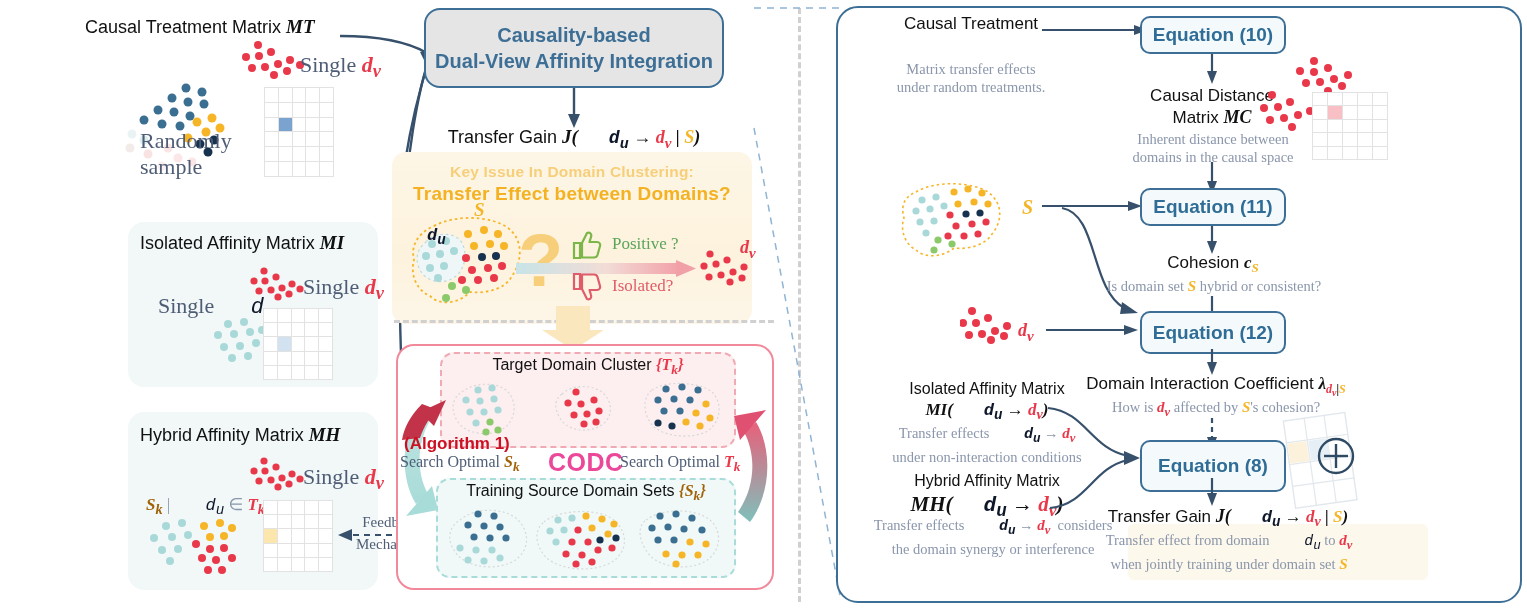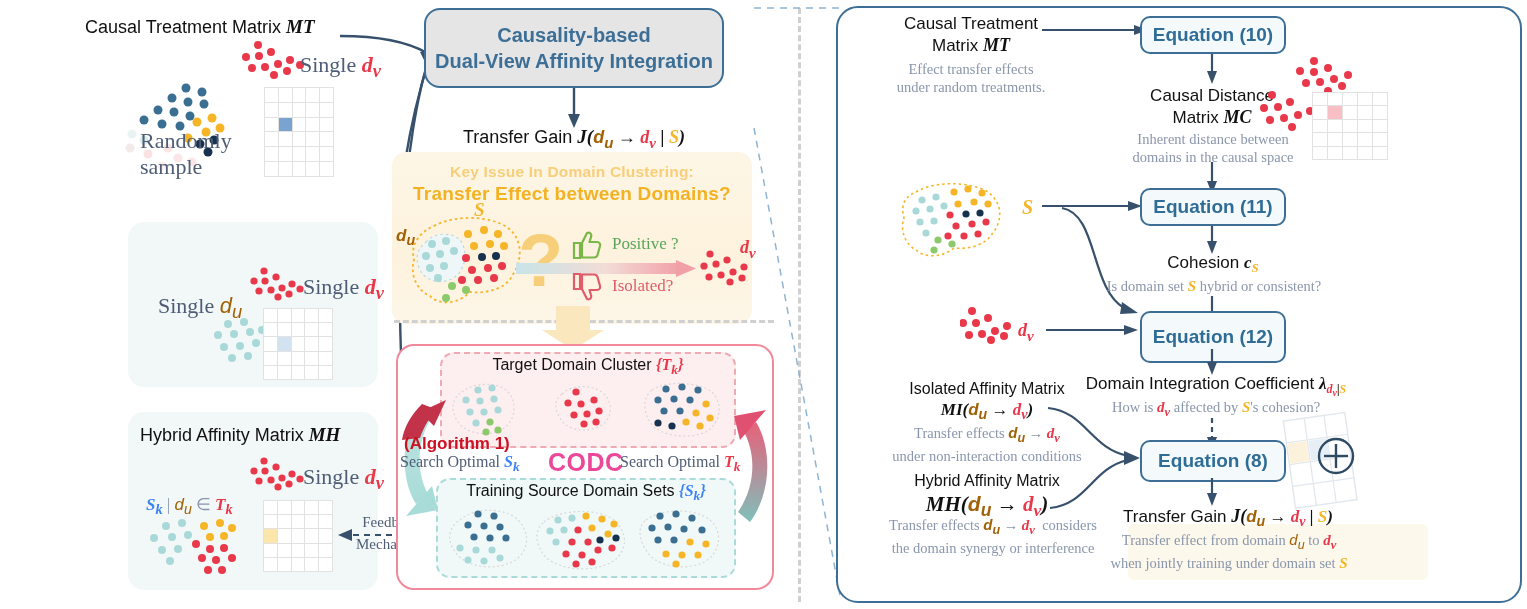--- a/index.html
+++ b/index.html
@@ -1,25 +1,25 @@
 <!DOCTYPE html>
 <html><head>
 <meta charset="utf-8">
 <style>
   html,body{margin:0;padding:0;background:#fff;}
   body{width:1527px;height:609px;position:relative;overflow:hidden;
        font-family:"Liberation Sans",sans-serif;color:#111;}
   .abs{position:absolute;}
   .serif{font-family:"Liberation Serif",serif;}
   .cen{text-align:center;}
-  .du{color:#a16207;font-style:italic;font-weight:bold;font-family:Liberation Sans, sans-serif;}
+  .du{color:#0f172a;font-style:italic;font-weight:bold;font-family:Liberation Mono, monospace;margin-left:31px;}
   .dv{color:#e8384a;font-style:italic;font-weight:bold;font-family:"Liberation Serif",serif;}
   .ss{color:#f5b526;font-style:italic;font-weight:bold;font-family:"Liberation Serif",serif;}
   .tk{color:#e8384a;font-style:italic;font-weight:bold;font-family:"Liberation Serif",serif;}
-  .skc{color:#3b82f6;font-style:italic;font-weight:bold;font-family:"Liberation Serif",serif;}
+  .skc{color:#a16207;font-style:italic;font-weight:bold;font-family:"Liberation Serif",serif;}
   .mathbf{font-family:"Liberation Serif",serif;font-weight:bold;font-style:italic;}
   .grey{color:#8a96ab;}
 
   
   #left-panel{left:0;top:0;width:790px;height:588px;}
   #right-panel{left:836px;top:6px;width:686px;height:597px;
       border:2.5px solid #3d6f96;border-radius:22px;background:#fff;box-sizing:border-box;}
 
   .soft-card{background:#f2f8f8;border-radius:16px;}
 
@@ -145,20 +145,23 @@
       <div></div>
       <div></div>
       <div></div>
     <div></div>
       <div></div>
       <div></div>
       <div></div>
       <div></div>
   </div>
 
+  <div class="abs hdr" style="left:140px;top:232px;">
+    <span>Isolated Affinity Matrix </span><span class="mathbf" style="font-size:19px;">MI</span>
+  </div>
 
   <svg class="abs" style="left:248px;top:267px;" width="95" height="36">
     <g fill="#e8384a">
       <circle cx="16" cy="4" r="3.6"></circle>
         <circle cx="6" cy="14" r="3.6"></circle>
         <circle cx="17" cy="14" r="3.6"></circle>
       <circle cx="28" cy="10" r="3.6"></circle>
         <circle cx="11" cy="24" r="3.6"></circle>
         <circle cx="23" cy="23" r="3.6"></circle>
       <circle cx="34" cy="21" r="3.6"></circle>
@@ -583,24 +586,23 @@
 
 <svg class="abs" style="left:740px;top:0px;" width="110" height="609">
   <line x1="14" y1="8" x2="100" y2="8" stroke="#8fb4d4" stroke-width="1.5" stroke-dasharray="7,6"></line>
   <line x1="14" y1="128" x2="100" y2="596" stroke="#8fb4d4" stroke-width="1.5" stroke-dasharray="7,6"></line>
 </svg>
 
 <div class="abs" id="right-panel"></div>
 
 <div class="abs cen" style="left:866px;top:14px;width:210px;font-size:17px;line-height:1.22;">
   <div>Causal Treatment</div>
-  <div><span>Matrix </span><span class="mathbf" style="font-size:18px;">MT</span></div>
 </div>
 <div class="abs small-note" style="left:860px;top:60px;width:222px;">
-  <div>Effect transfer effects</div>
+  <div>Matrix transfer effects</div>
   <div>under random treatments.</div>
 </div>
 
 <svg class="abs" style="left:1042px;top:22px;" width="116" height="16">
   <line x1="0" y1="8" x2="96" y2="8" stroke="#37506b" stroke-width="2.2"></line>
   <polygon points="106,8 92,3 92,13" fill="#37506b"></polygon>
 </svg>
 <div class="abs eqbox" style="left:1140px;top:16px;width:146px;height:38px;">
   <span>Equation (10)</span>
 </div>
@@ -755,31 +757,31 @@
     <circle cx="44" cy="30" r="4"></circle>
   </g>
 </svg>
 <div class="abs dv" style="left:1018px;top:320px;font-size:18px;">d<sub>v</sub></div>
 
 <svg class="abs" style="left:1046px;top:322px;" width="100" height="16">
   <line x1="0" y1="8" x2="82" y2="8" stroke="#37506b" stroke-width="2.2"></line>
   <polygon points="92,8 78,3 78,13" fill="#37506b"></polygon>
 </svg>
 
-<div class="abs eqbox" style="left:1140px;top:311px;width:146px;height:52px;">
+<div class="abs eqbox" style="left:1140px;top:311px;width:146px;height:43px;">
   <span>Equation (12)</span>
 </div>
 
 <svg class="abs" style="left:1204px;top:349px;" width="18" height="28">
   <line x1="8" y1="0" x2="8" y2="16" stroke="#37506b" stroke-width="2.2"></line>
   <polygon points="8,26 3,13 13,13" fill="#37506b"></polygon>
 </svg>
 
 <div class="abs cen" style="left:1056px;top:374px;width:320px;font-size:17px;">
-  <span>Domain Integration Coefficient </span><span class="mathbf">λ<sub><span class="dv" style="font-size:12px;">d<sub>v</sub></span><span style="font-size:12px;">|</span><span class="ss" style="font-size:12px;">S</span></sub></span>
+  <span>Domain Interaction Coefficient </span><span class="mathbf">λ<sub><span class="dv" style="font-size:12px;">d<sub>v</sub></span><span style="font-size:12px;">|</span><span class="ss" style="font-size:12px;">S</span></sub></span>
 </div>
 <div class="abs small-note" style="left:1066px;top:398px;width:300px;">
   How is <span class="dv" style="font-size:15px;">d<sub>v</sub></span> affected by <span class="ss" style="font-size:15px;">S</span>'s cohesion?
 </div>
 
 <svg class="abs" style="left:1204px;top:418px;" width="18" height="34">
   <line x1="8" y1="0" x2="8" y2="22" stroke="#37506b" stroke-width="2.2" stroke-dasharray="5,4"></line>
   <polygon points="8,32 3,19 13,19" fill="#37506b"></polygon>
 </svg>
 
@@ -804,21 +806,21 @@
   <div>Transfer effects <span class="du" style="font-size:15px;">d<sub>u</sub></span> → <span class="dv" style="font-size:15px;">d<sub>v</sub></span>&nbsp; considers</div>
   <div>the domain synergy or interference</div>
 </div>
 
 <svg class="abs" style="left:1040px;top:400px;" width="110" height="120">
   <path d="M8 8 C 46 12, 50 48, 88 56" fill="none" stroke="#37506b" stroke-width="2.2"></path>
   <path d="M10 108 C 48 104, 52 68, 88 60" fill="none" stroke="#37506b" stroke-width="2.2"></path>
   <polygon points="100,58 84,51 84,65" fill="#37506b"></polygon>
 </svg>
 
-<div class="abs eqbox" style="left:1140px;top:440px;width:146px;height:42px;">
+<div class="abs eqbox" style="left:1140px;top:440px;width:146px;height:52px;">
   <span>Equation (8)</span>
 </div>
 
 <svg class="abs" style="left:1268px;top:408px;" width="110" height="116">
   <g transform="rotate(-8 55 58)" opacity="0.55">
     <rect x="22" y="8" width="62" height="88" fill="none" stroke="#c9d4dd" stroke-width="1.4"></rect>
     <line x1="22" y1="30" x2="84" y2="30" stroke="#c9d4dd" stroke-width="1.2"></line>
     <line x1="22" y1="52" x2="84" y2="52" stroke="#c9d4dd" stroke-width="1.2"></line>
     <line x1="22" y1="74" x2="84" y2="74" stroke="#c9d4dd" stroke-width="1.2"></line>
     <line x1="43" y1="8" x2="43" y2="96" stroke="#c9d4dd" stroke-width="1.2"></line>

